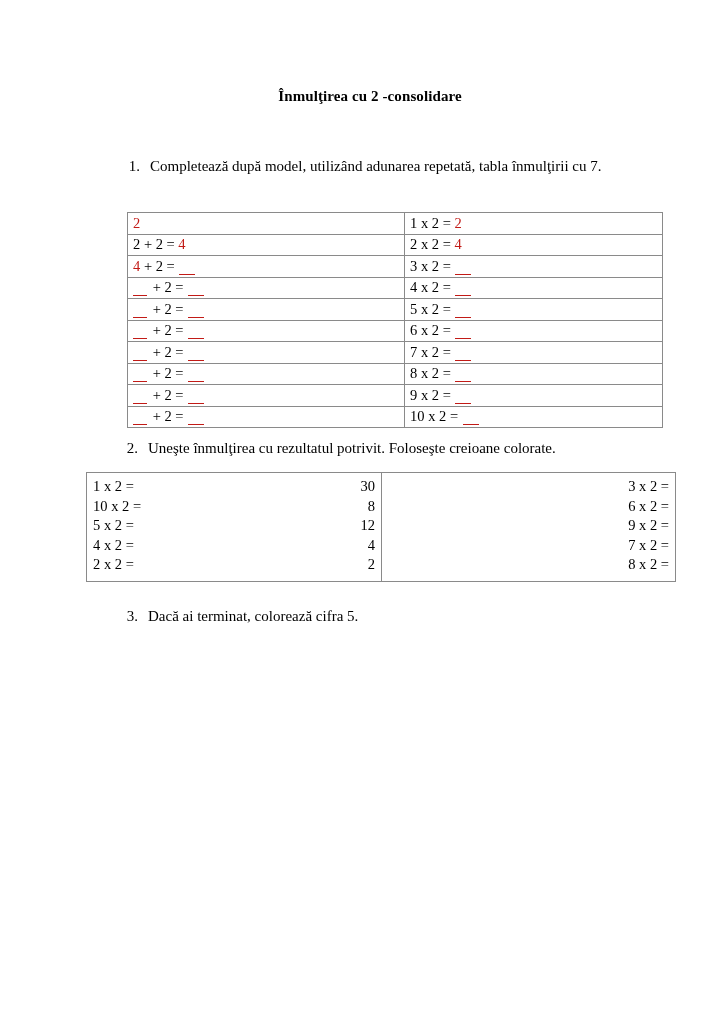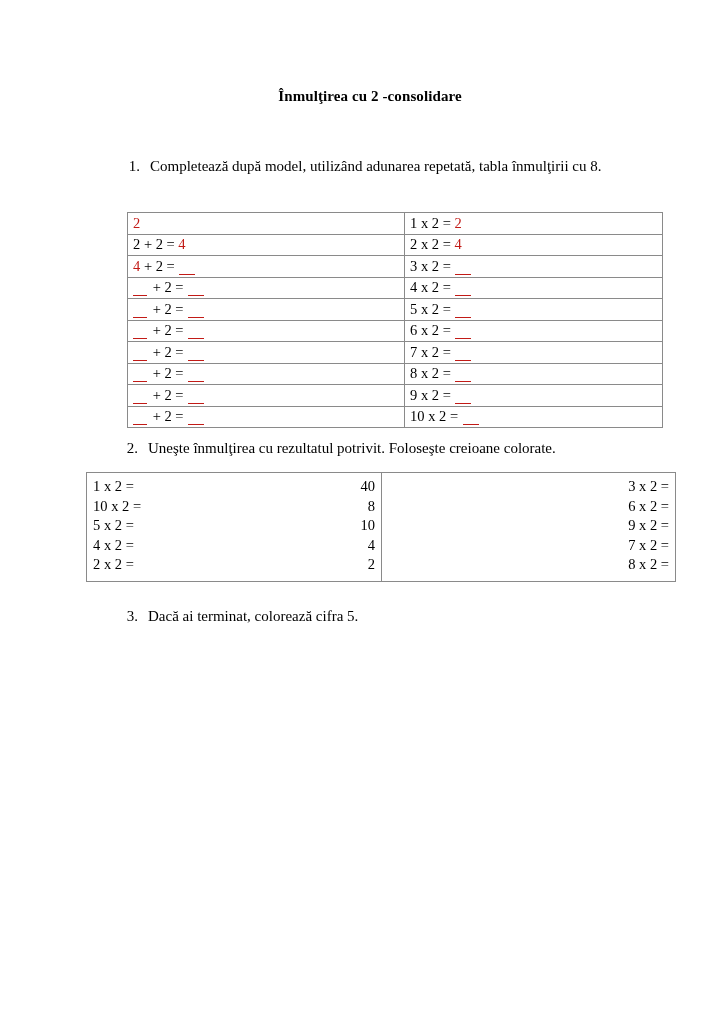--- a/index.html
+++ b/index.html
@@ -131,21 +131,21 @@
 </head>
 <body>
 
 <div class="page">
 
   <div class="title" id="doc-title">Înmulţirea cu 2 -consolidare</div>
 
 
   <div class="instruction" id="instruction-1">
     <span class="num">1.</span>
-    <span class="txt">Completează după model, utilizând adunarea repetată, tabla înmulţirii cu 8.</span>
+    <span class="txt">Completează după model, utilizând adunarea repetată, tabla înmulţirii cu 7.</span>
   </div>
 
   <table id="table-one">
     <tbody>
       <tr>
         <td class="col-left">
           <span class="ans">2</span>
         </td>
         <td class="col-right">
           <span>1 x 2 =</span>
@@ -258,29 +258,29 @@
     <span class="num">2.</span>
     <span class="txt">Uneşte înmulţirea cu rezultatul potrivit. Foloseşte creioane colorate.</span>
   </div>
 
   <table id="table-two">
     <tbody>
       <tr>
         <td class="match-left">
           <div class="match-row">
             <span class="expr">1 x 2 =</span>
-            <span class="val">40</span>
+            <span class="val">30</span>
           </div>
           <div class="match-row">
             <span class="expr">10 x 2 =</span>
             <span class="val">8</span>
           </div>
           <div class="match-row">
             <span class="expr">5 x 2 =</span>
-            <span class="val">10</span>
+            <span class="val">12</span>
           </div>
           <div class="match-row">
             <span class="expr">4 x 2 =</span>
             <span class="val">4</span>
           </div>
           <div class="match-row">
             <span class="expr">2 x 2 =</span>
             <span class="val">2</span>
           </div>
         </td>

